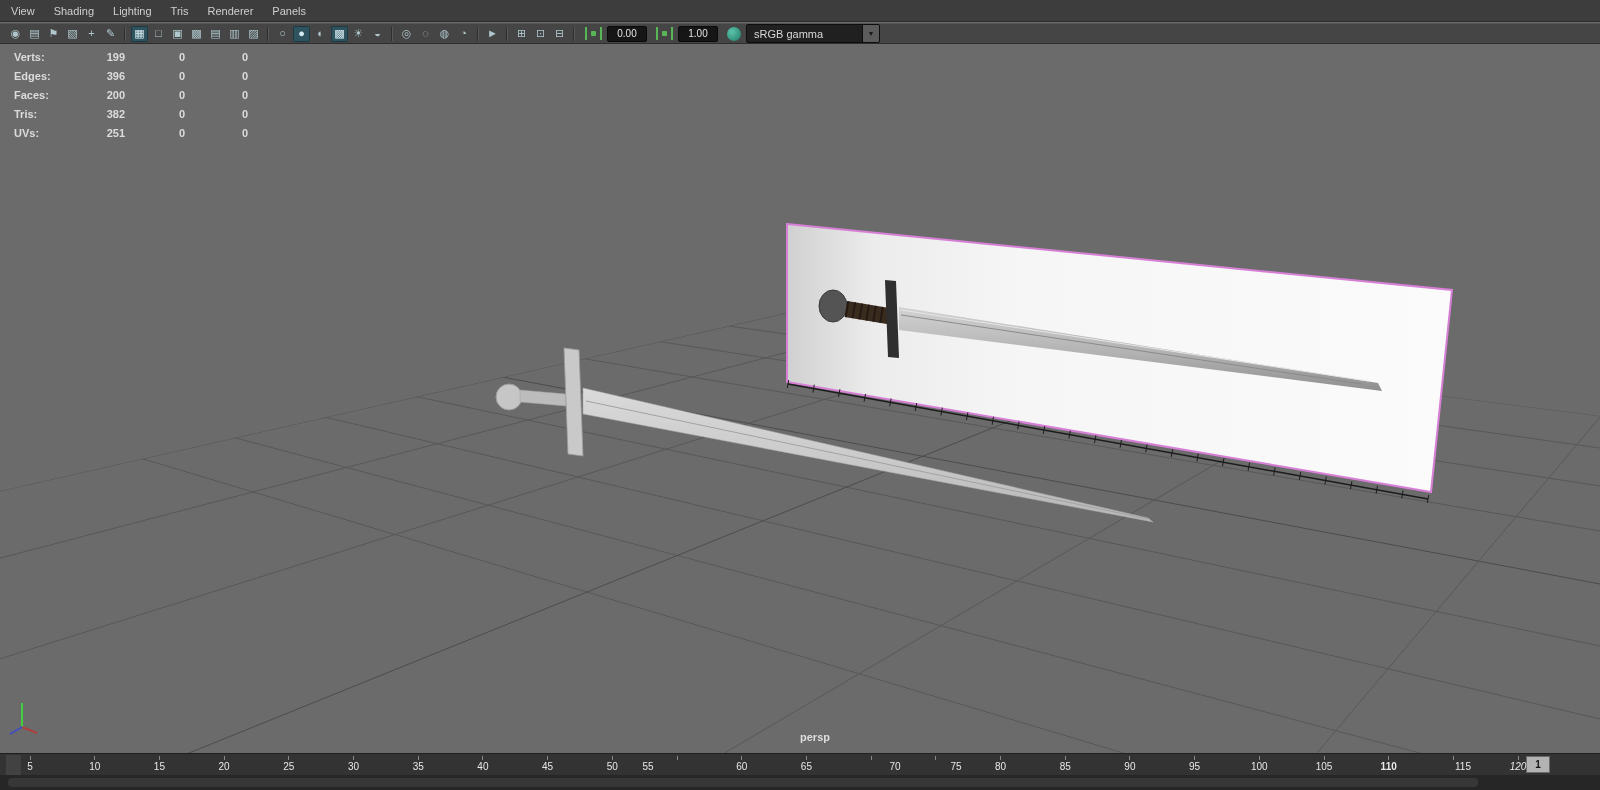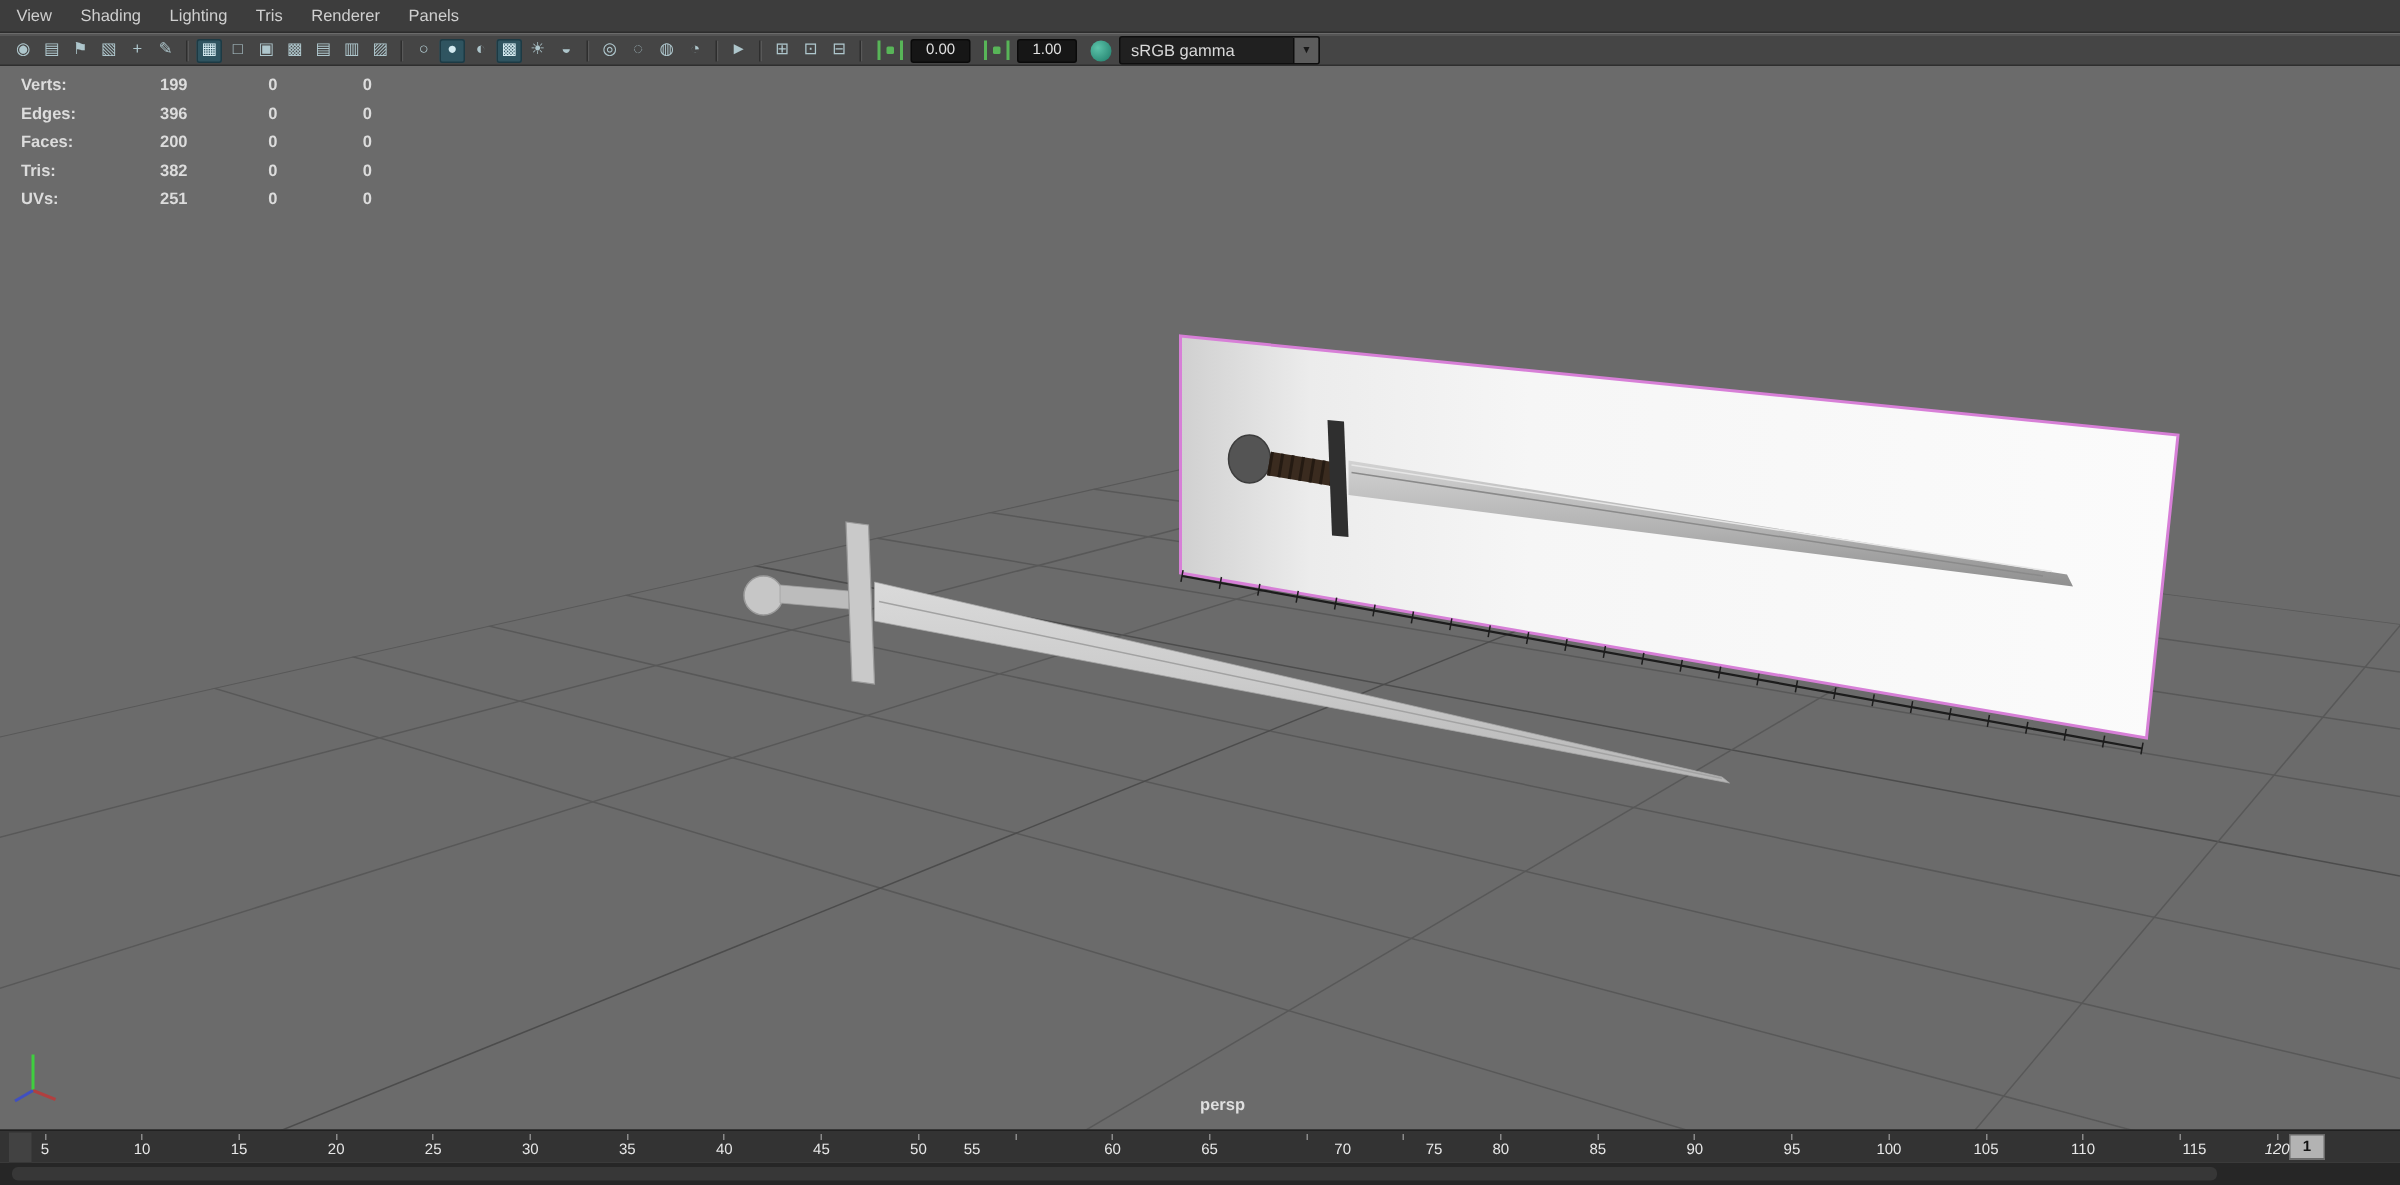--- a/index.html
+++ b/index.html
@@ -313,21 +313,21 @@
     <div class="ts-num" style="left: 1065.2px;">85</div>
     <div class="ts-tick" style="left: 1129.4px;"></div>
     <div class="ts-num" style="left: 1129.9px;">90</div>
     <div class="ts-tick" style="left: 1194.1px;"></div>
     <div class="ts-num" style="left: 1194.6px;">95</div>
     <div class="ts-tick" style="left: 1258.8px;"></div>
     <div class="ts-num" style="left: 1259.3px;">100</div>
     <div class="ts-tick" style="left: 1323.5px;"></div>
     <div class="ts-num" style="left: 1324px;">105</div>
     <div class="ts-tick" style="left: 1388.2px;"></div>
-    <div class="ts-num" style="left: 1388.7px;">110</div>
+    <div class="ts-num" style="left: 1388.7px; font-weight: bold;">110</div>
     <div class="ts-tick" style="left: 1452.9px;"></div>
     <div class="ts-num" style="left: 1463px; text-align: right;">115</div>
     <div class="ts-tick" style="left: 1517.6px;"></div>
     <div class="ts-num" style="left: 1518.1px; font-style: italic;">120</div>
   </div>
 <div class="range-slider">
   <div class="range-bar"></div>
 </div>
 
 </body></html>

